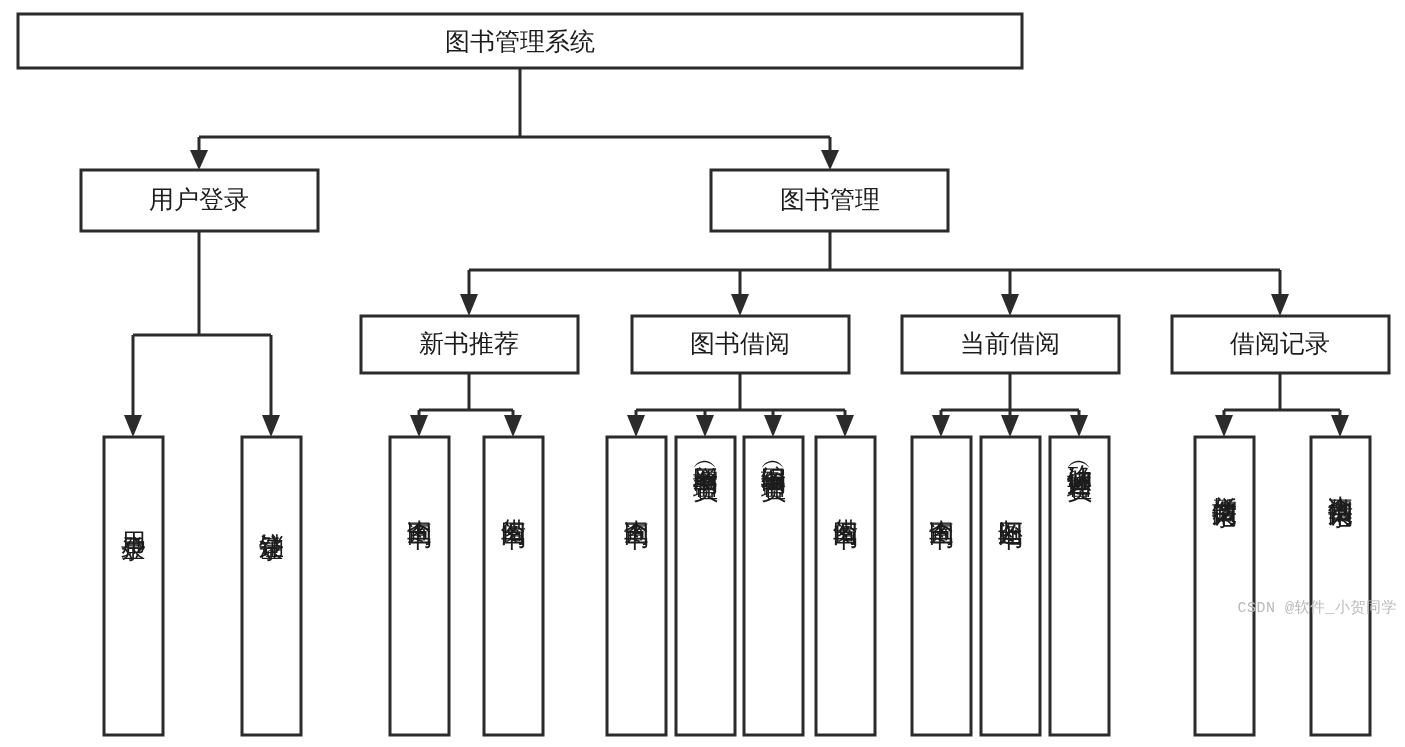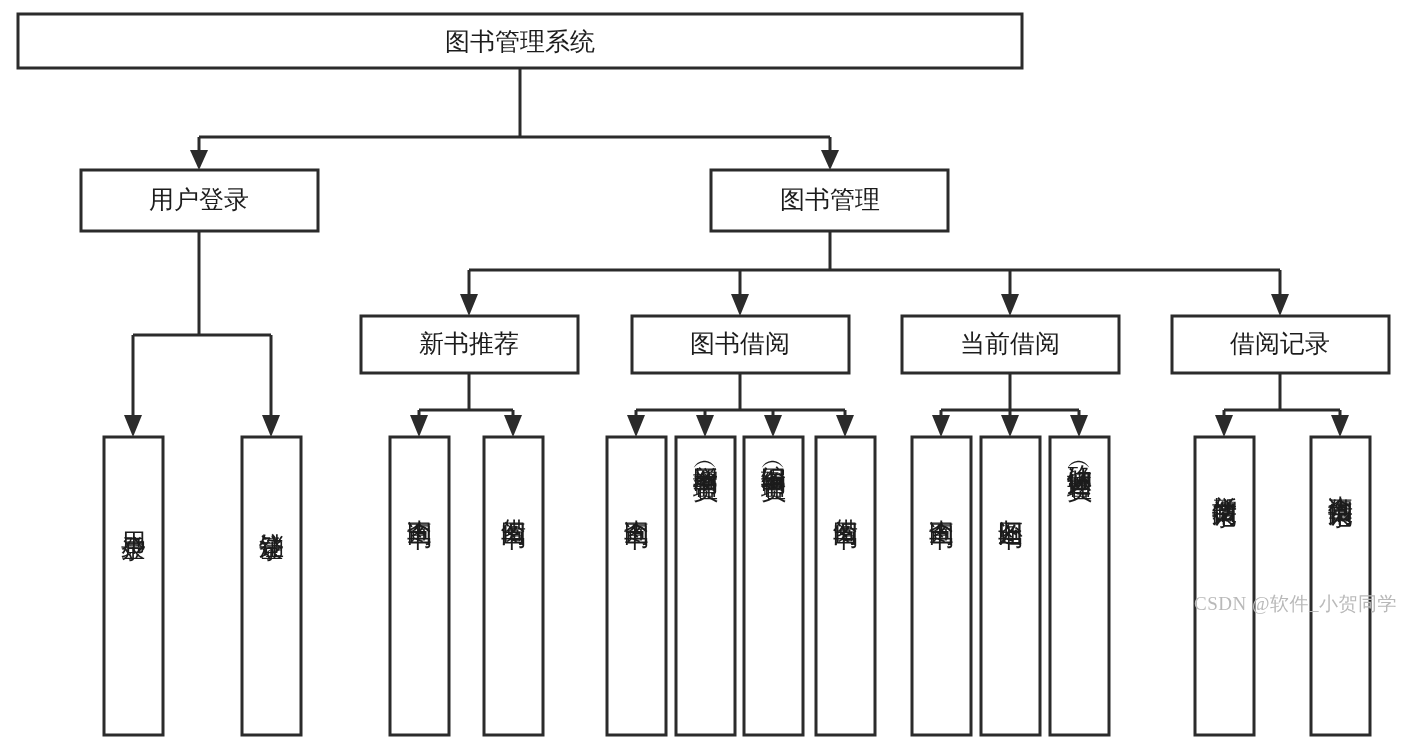--- a/index.html
+++ b/index.html
@@ -67,22 +67,22 @@
     font-size: 25px;
     line-height: 1;
     color: #1c1c1c;
     letter-spacing: 2px;
     white-space: nowrap;
   }
   .watermark {
     position: absolute;
     right: 8px;
     bottom: 6px;
-    font-family: Liberation Serif, serif;
-    font-size: 19px;
+    font-family: Liberation Mono, monospace;
+    font-size: 15px;
     color: #b9b9b9;
     letter-spacing: 0.5px;
     white-space: nowrap;
     user-select: none;
   }
 </style>
 </head>
 <body>
 
 <div id="diagram-root">

